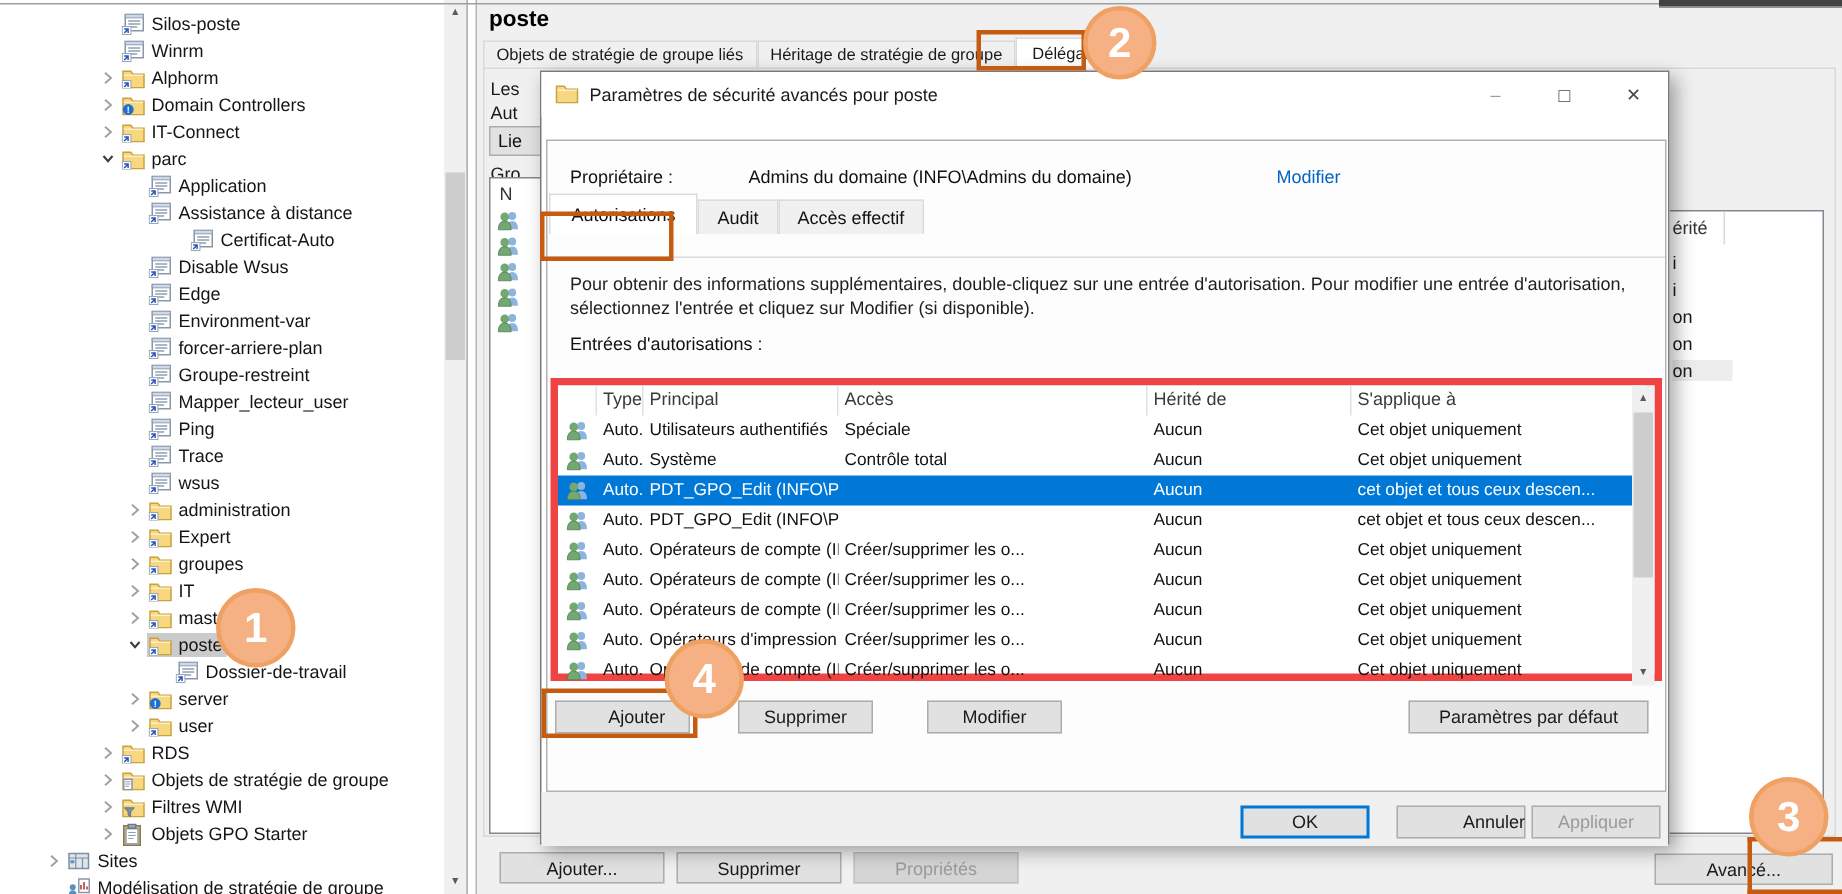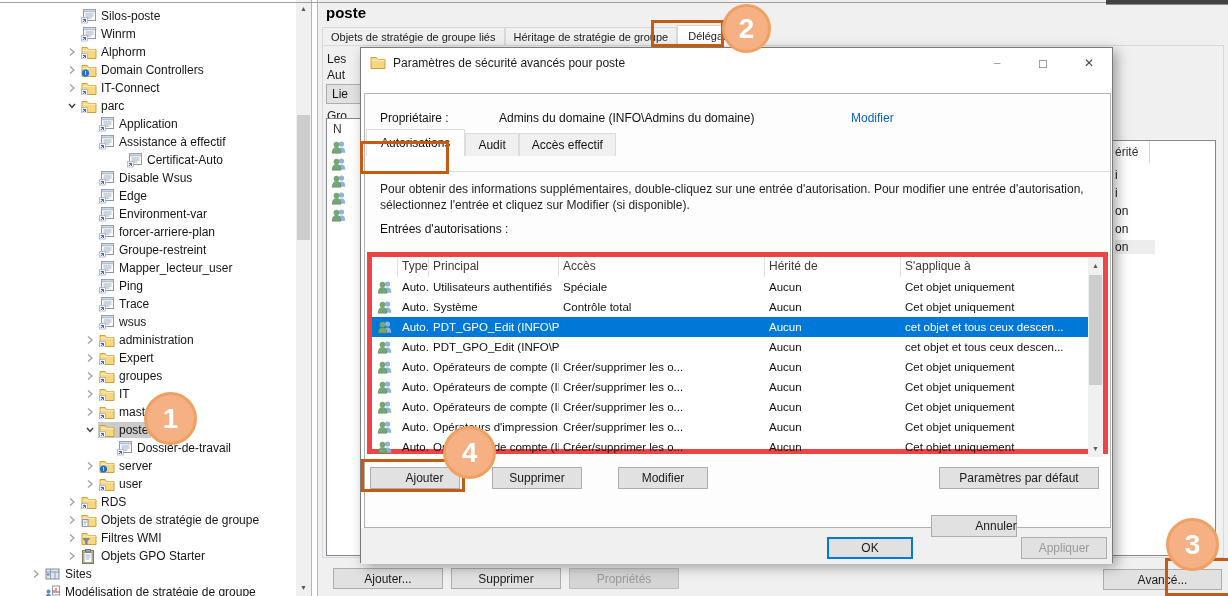--- a/index.html
+++ b/index.html
@@ -93,21 +93,21 @@
   #perm-scroll { position:absolute; right:0; top:0; width:15px; height:200px; background:#f0f0f0; }
 
   
   #btn-dlg-add { position:absolute; left:5px; top:373px; width:90px; height:22px;padding-left:19px; }
   #btn-dlg-remove { position:absolute; left:127px; top:373px; width:90px; height:22px; }
   #btn-dlg-edit { position:absolute; left:253px; top:373px; width:90px; height:22px; }
   #btn-dlg-defaults { position:absolute; left:574px; top:373px; width:160px; height:22px; }
   #btn-dlg-inherit { position:absolute; left:8px; top:403px; width:142px; height:22px; }
   #dlg-footer { position:absolute; left:0; top:480px; width:100%; height:36px; background:#f0f0f0; }
   #btn-ok { position:absolute; left:466px; top:489px; width:86px; height:22px; border:2px solid #0078d7; }
-  #btn-cancel { position:absolute; left:570px; top:467px; width:86px; height:22px;padding-left:44px; }
+  #btn-cancel { position:absolute; left:570px; top:489px; width:86px; height:22px;padding-left:44px; }
   #btn-apply { position:absolute; left:660px; top:489px; width:86px; height:22px; color:#9a9a9a; }
 
   
   .ann-box { position:absolute; border:3px solid #c55a11; z-index:20; pointer-events:none; }
   #box-delegation { left:651px; top:20px; width:73px; height:27px; }
   #box-autorisations { left:360px; top:141px; width:89px; height:33px; }
   #box-ajouter { left:361px; top:459px; width:104px; height:33px; }
   #box-avance { left:1165px; top:558px; width:63px; height:38px; border-right:none; }
   .ann-circle { position:absolute; width:53px; height:53px; border-radius:50%; background:#f5b183; border:3px solid #efa063; z-index:21; display:flex; align-items:center; justify-content:center; color:#fff; font-size:28px; font-weight:bold; pointer-events:none; }
   #circle-1 { left:144px; top:392px; }
@@ -243,21 +243,21 @@
         <span class="tlwrap">
           <span class="ticon">
             <svg width="15" height="15" viewBox="0 0 15 15">
               <rect x="2.5" y="0.5" width="12" height="11" fill="#fff" stroke="#8a97a8"></rect>
               <rect x="2.5" y="0.5" width="12" height="2.4" fill="#cdd9ea" stroke="#8a97a8" stroke-width="0.6"></rect>
               <path d="M4.5 5 h8 M4.5 7 h8 M4.5 9 h6" stroke="#8fa0b5" stroke-width="0.9"></path>
               <rect x="0.5" y="8.7" width="5.8" height="5.3" fill="#fff" stroke="#9aa7b8" stroke-width="0.7"></rect>
               <path d="M1.8 13 l2.6-2.6 M4.4 13 v-2.6 h-2.6" stroke="#2a56b8" stroke-width="1" fill="none"></path>
             </svg>
           </span>
-          <span class="tlabel">Assistance à effectif</span>
+          <span class="tlabel">Assistance à distance</span>
         </span>
       </div>
       <div class="trow" style="top: 151px; left: 82px; gap: 28px;">
         <span class="chev"></span>
         <span class="tlwrap">
           <span class="ticon">
             <svg width="15" height="15" viewBox="0 0 15 15">
               <rect x="2.5" y="0.5" width="12" height="11" fill="#fff" stroke="#8a97a8"></rect>
               <rect x="2.5" y="0.5" width="12" height="2.4" fill="#cdd9ea" stroke="#8a97a8" stroke-width="0.6"></rect>
               <path d="M4.5 5 h8 M4.5 7 h8 M4.5 9 h6" stroke="#8fa0b5" stroke-width="0.9"></path>

